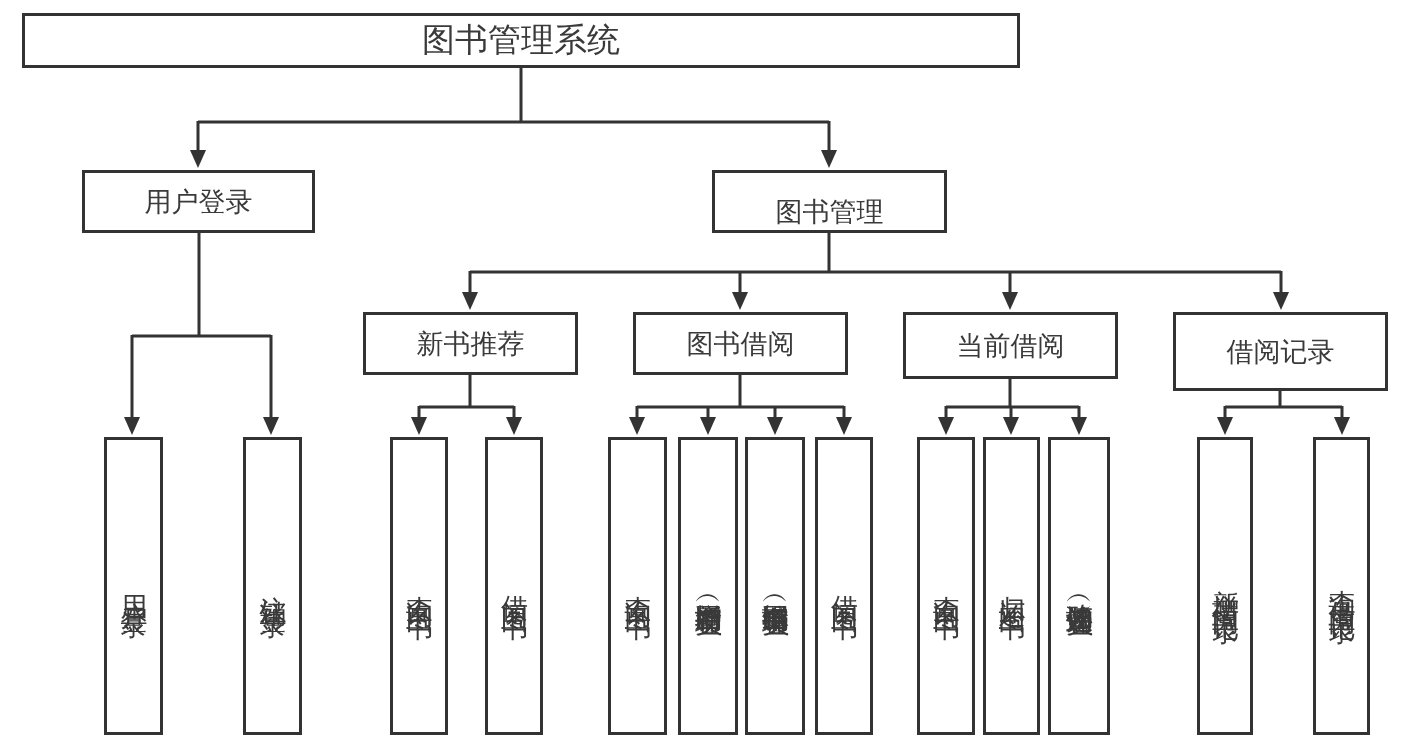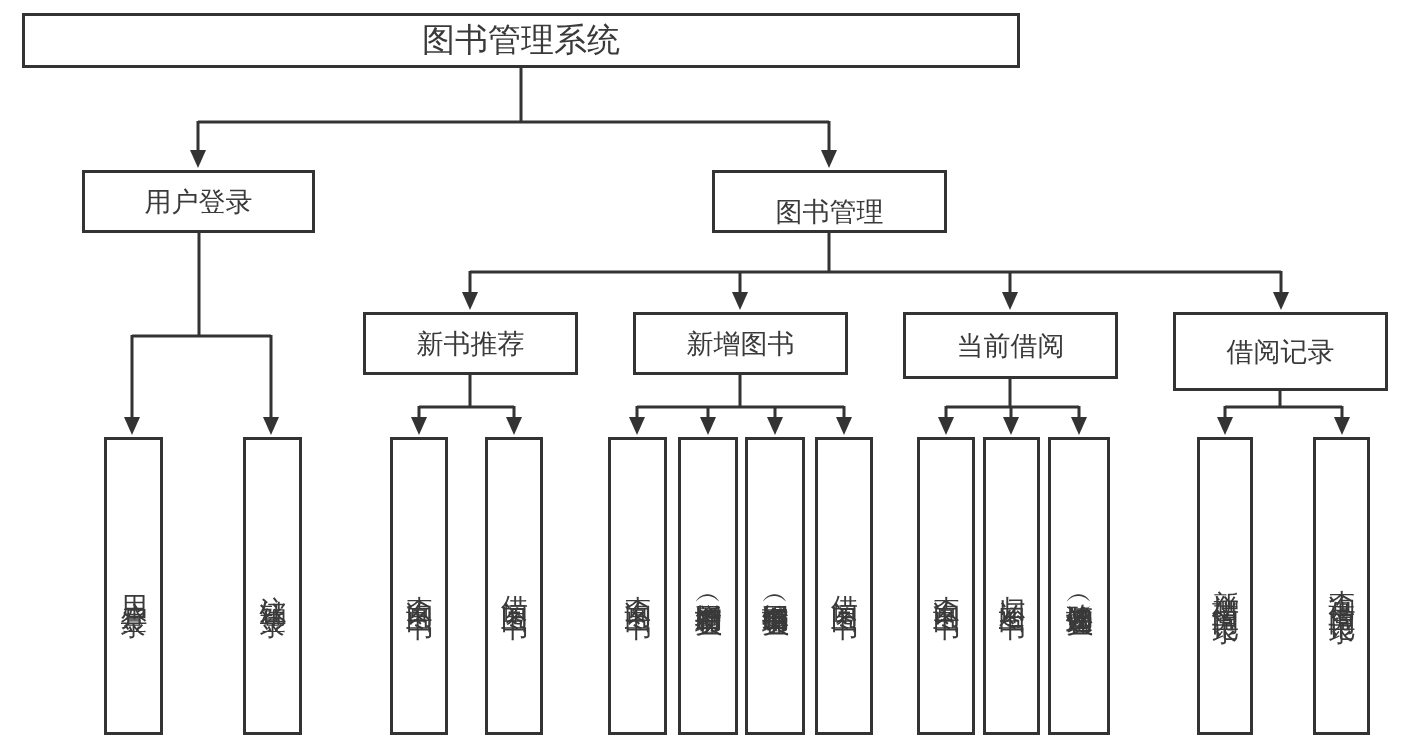--- a/index.html
+++ b/index.html
@@ -81,21 +81,21 @@
     <span>用户登录</span>
   </div>
   <div class="node h" style="left:712px;top:170px;width:235px;height:63px;align-items:flex-end;">
     <span>图书管理</span>
   </div>
 
   <div class="node h" style="left:363px;top:312px;width:215px;height:63px;">
     <span>新书推荐</span>
   </div>
   <div class="node h" style="left:633px;top:312px;width:215px;height:63px;">
-    <span>新增图书</span>
+    <span>图书借阅</span>
   </div>
   <div class="node h" style="left:903px;top:312px;width:215px;height:67px;">
     <span>当前借阅</span>
   </div>
   <div class="node h" style="left:1173px;top:312px;width:215px;height:79px;">
     <span>借阅记录</span>
   </div>
 
   <div class="node leaf" style="left:104px;top:437px;width:59px;height:298px;">
     <span>用户登录</span>

